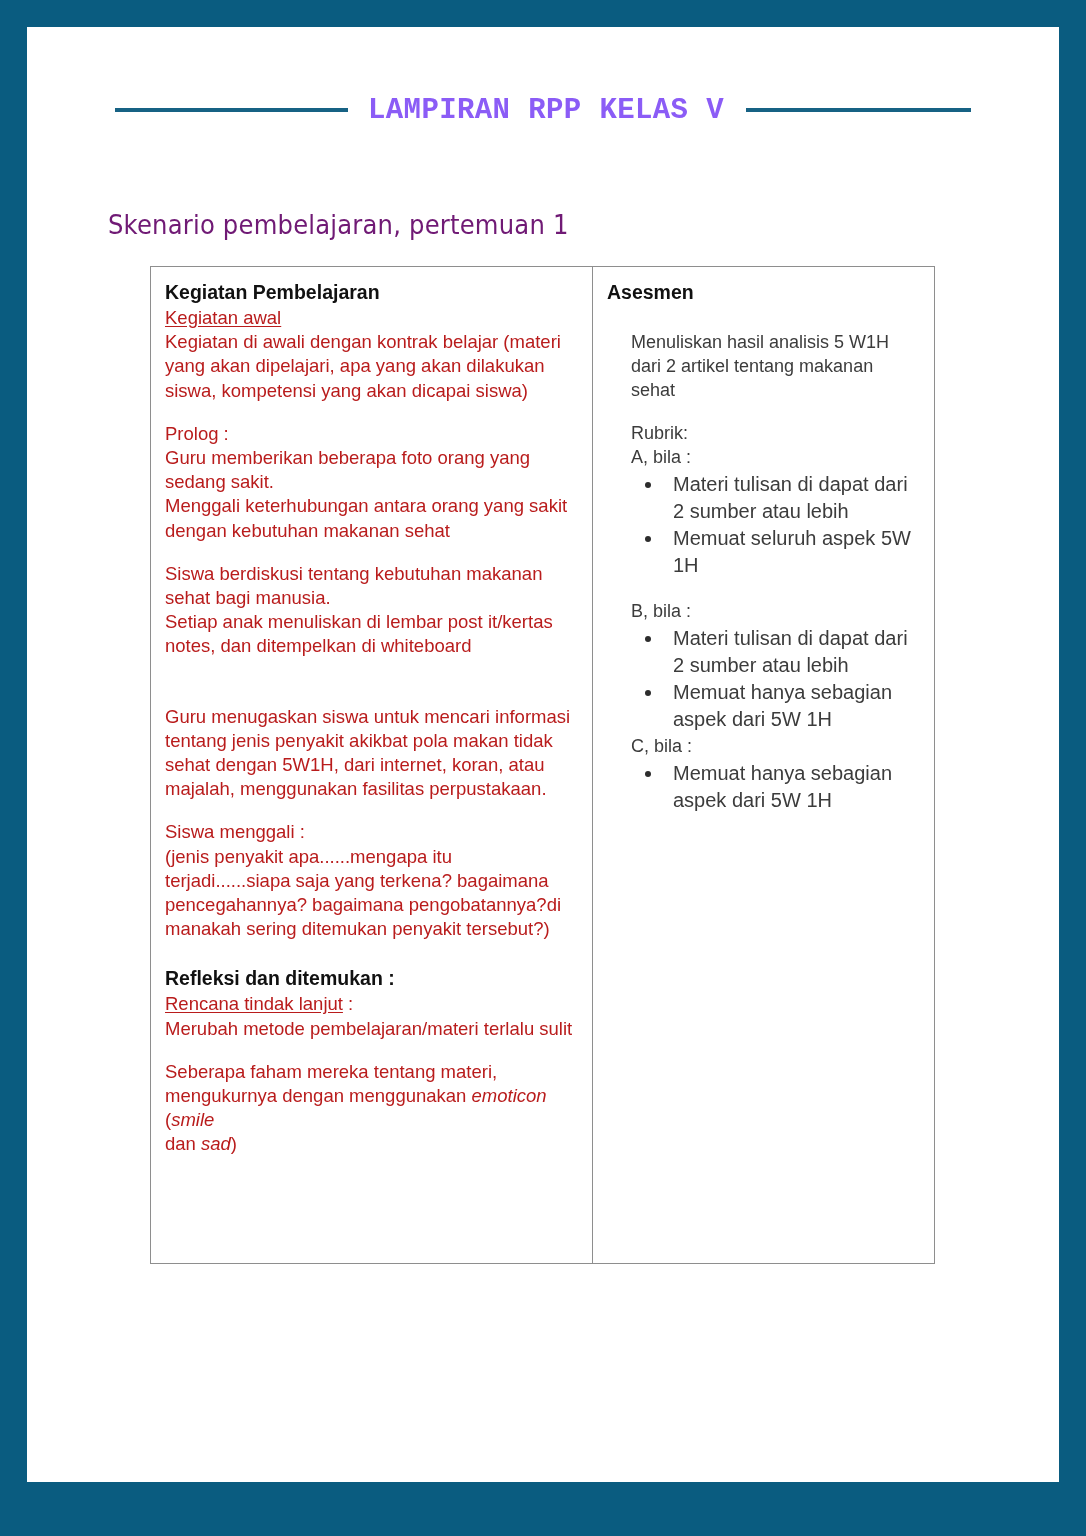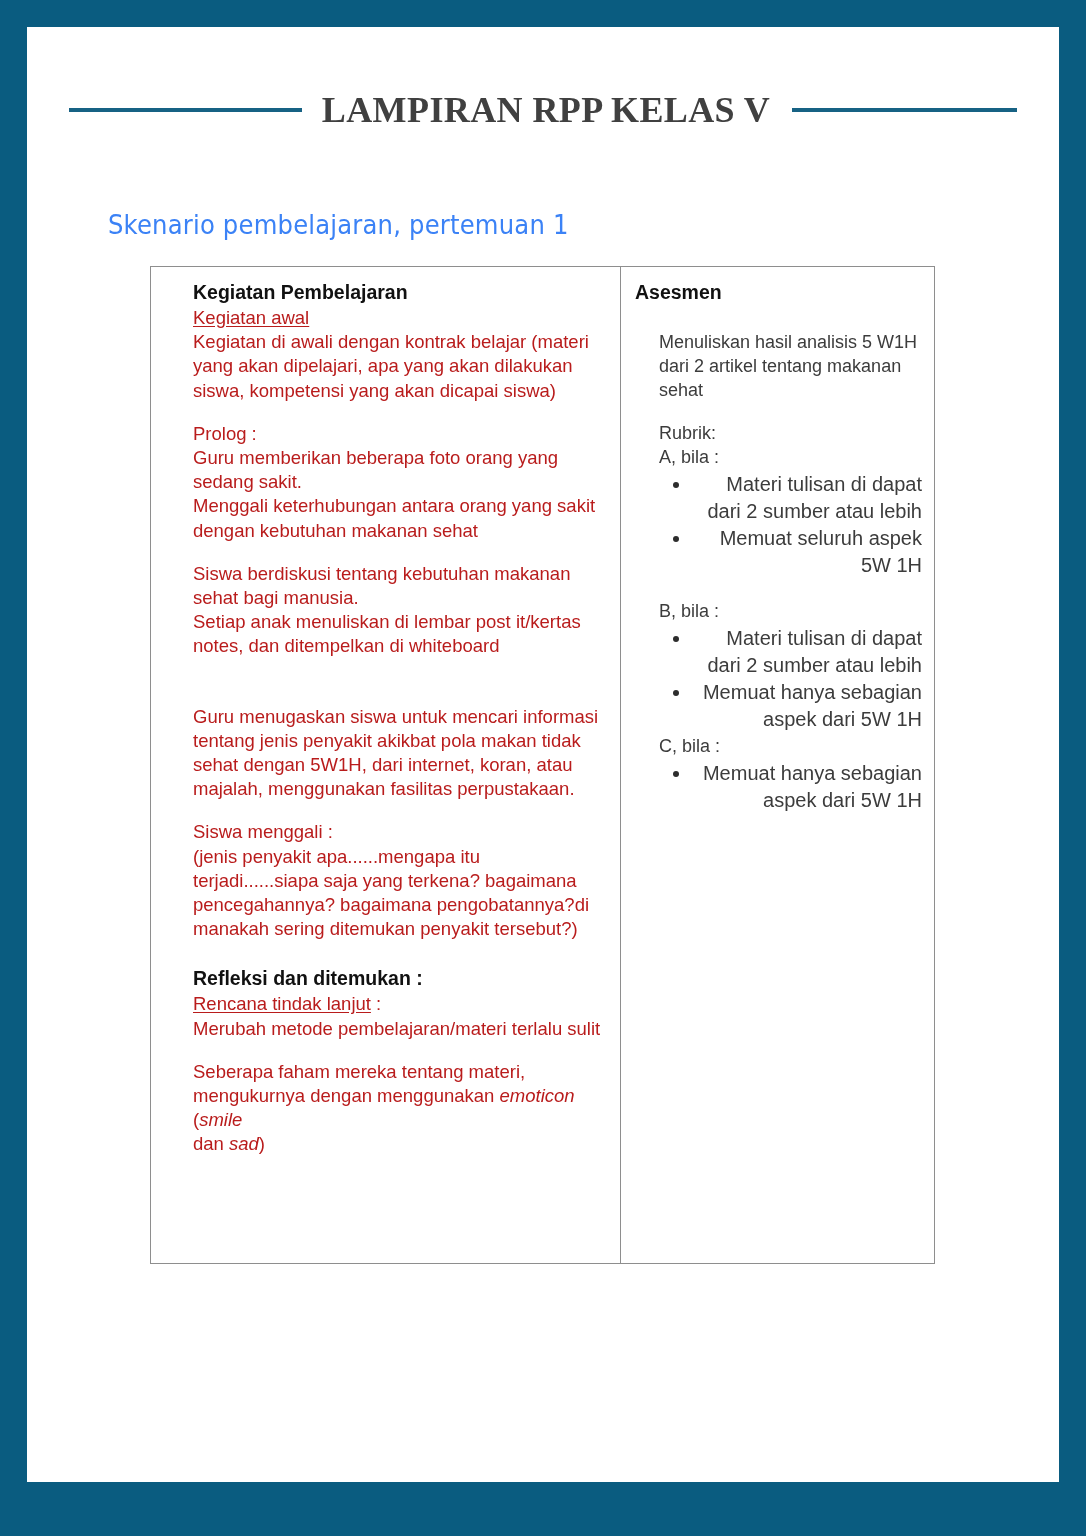--- a/index.html
+++ b/index.html
@@ -40,51 +40,50 @@
 
   .title-rule {
     height: 4px;
     background: #176284;
     flex: 0 0 auto;
   }
   #title-rule-left  { width: 233px; margin-right: 20px; }
   #title-rule-right { width: 225px; margin-left: 22px; }
 
   #page-title {
-    font-size: 36px;
+    font-size: 29px;
     font-weight: bold;
     letter-spacing: 0.4px;
-    color: #404040;
+    color: #8b5cf6;
     white-space: nowrap;
-    font-family: Liberation Serif, serif;
+    font-family: Liberation Mono, monospace;
   }
 
   
   #subtitle {
     position: absolute;
     left: 81px;
     top: 182px;
     font-size: 27px;
-    color: #3b82f6;
+    color: #701a75;
     letter-spacing: 0.2px;
     white-space: nowrap;
     font-family: "DejaVu Sans Condensed", "Liberation Sans", sans-serif;
   }
 
   
   #scenario-table {
     position: absolute;
     left: 123px;
     top: 239px;
     width: 785px;
     height: 998px;
     border: 1px solid #8e8e8e;
     display: flex;
     background: #fff;
-    padding-left: 28px;
   }
 
   #col-kegiatan {
     width: 442px;
     border-right: 1px solid #8e8e8e;
     padding: 12px 14px 10px 14px;
   }
 
   #col-asesmen {
     flex: 1;
@@ -117,21 +116,20 @@
     font-size: 18px;
     line-height: 24px;
     color: #3c3c3c;
     margin-left: 24px;
   }
 
   ul.rubric-list {
     list-style: none;
     margin: 2px 0 2px 0;
     padding: 0;
-    text-align: right;
   }
 
   ul.rubric-list li {
     position: relative;
     padding-left: 66px;
     font-size: 20px;
     line-height: 26.5px;
     color: #3c3c3c;
     margin-bottom: 1px;
   }

